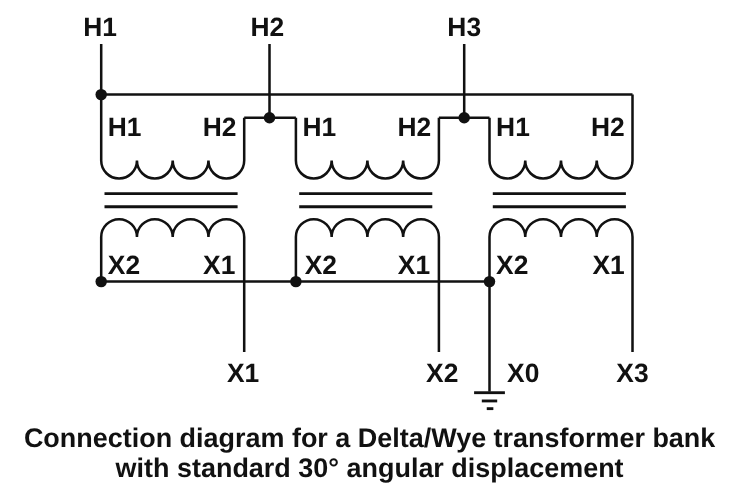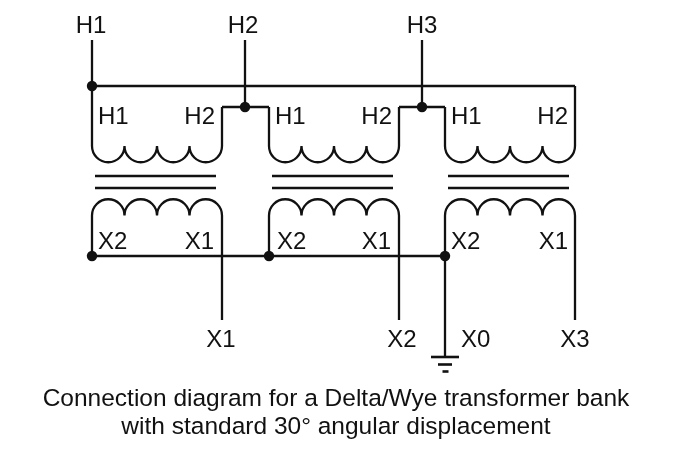--- a/index.html
+++ b/index.html
@@ -3,21 +3,21 @@
 <meta charset="utf-8">
 <style>
   :root { --ink: #111111; --bg: #ffffff; }
   html, body {
     margin: 0; padding: 0;
     width: 673px; height: 450px;
     background: var(--bg);
     font-family: "Liberation Sans", "DejaVu Sans", sans-serif;
     overflow: hidden;
   }
-  .stage { position: relative; width: 673px; height: 450px; background: var(--bg); }
+  .stage { position: relative; width: 673px; height: 450px; background: var(--bg); font-weight: bold; }
   svg { display: block; }
   .wire { stroke: var(--ink); stroke-width: 2.3; fill: none; }
   .core { stroke: var(--ink); stroke-width: 2.6; fill: none; }
   .gnd  { stroke: var(--ink); stroke-width: 2.6; fill: none; }
   .dot  { fill: var(--ink); stroke: none; }
   .lbl {
     fill: var(--ink);
     font-family: "Liberation Sans", "DejaVu Sans", sans-serif;
     font-size: 24px;
   }

